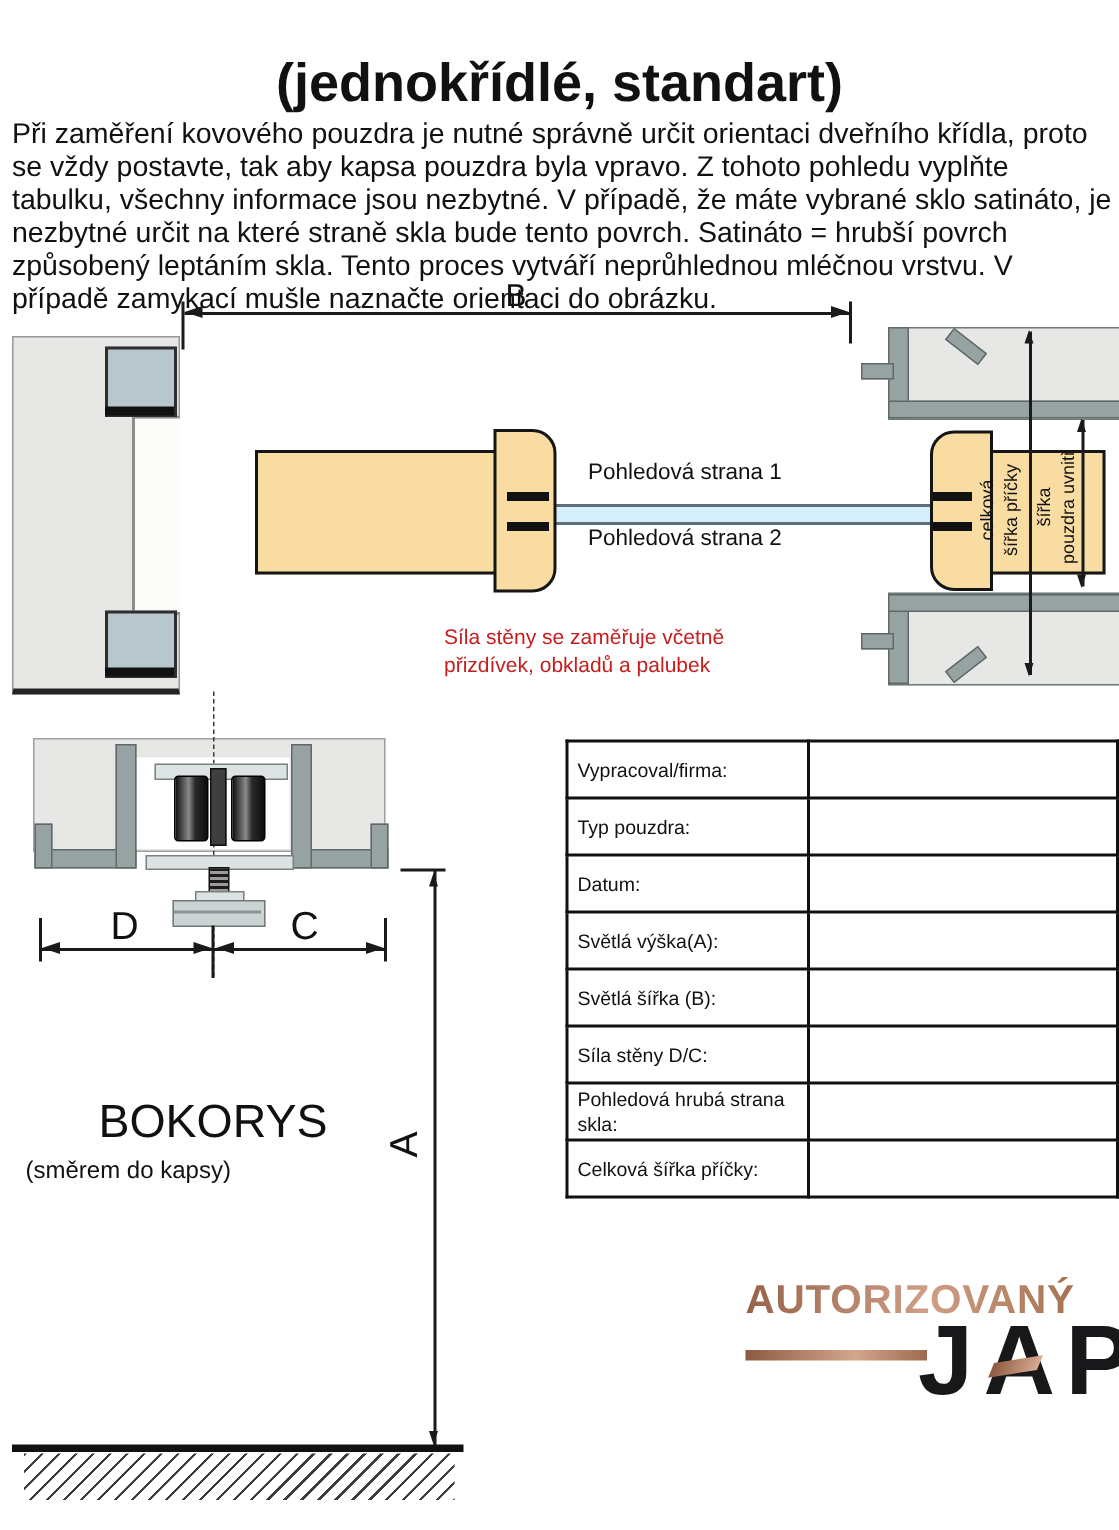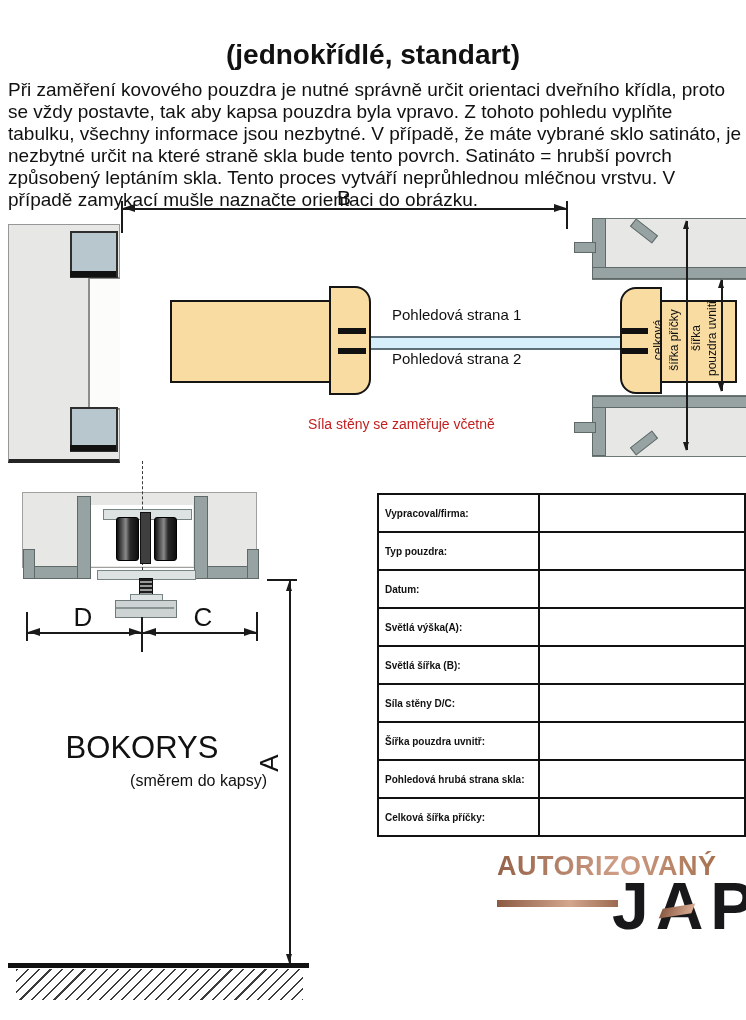--- a/index.html
+++ b/index.html
@@ -1,21 +1,21 @@
 <!DOCTYPE html>
 <html><head>
 <meta charset="utf-8">
 <style>
   html,body{margin:0;padding:0;background:#fff;}
   #page{position:relative;width:746px;height:1020px;background:#fff;overflow:hidden;
         font-family:"Liberation Sans","DejaVu Sans",sans-serif;color:#111;}
   .abs{position:absolute;}
   
   .title{left:0;top:8px;width:746px;text-align:center;font-size:28px;font-weight:bold;line-height:31px;letter-spacing:-0.5px;}
-  .title2{left:0;top:39px;width:746px;text-align:center;font-size:28px;font-weight:bold;line-height:31px;}
+  .title2{left:0;top:39px;width:746px;text-align:center;font-size:36px;font-weight:bold;line-height:31px;}
   .intro{left:8px;top:79px;width:734px;font-size:19px;line-height:22px;}
   
   .ln{background:#1a1a1a;}
   .tri{position:absolute;width:0;height:0;border:solid transparent;}
   .tl{border-width:4.5px 12px 4.5px 0;border-right-color:#1a1a1a;}
   .tr{border-width:4.5px 0 4.5px 12px;border-left-color:#1a1a1a;}
   .tu{border-width:0 3.5px 9px 3.5px;border-bottom-color:#1a1a1a;}
   .td{border-width:9px 3.5px 0 3.5px;border-top-color:#1a1a1a;}
   .dimlbl{font-size:26px;line-height:26px;text-align:center;}
   
@@ -25,25 +25,25 @@
   .seal{background:#111;}
   .glass{background:#d6effa;border-top:2px solid #5d6f78;border-bottom:2px solid #5d6f78;}
   .sq{background:#b8c6cd;border:2px solid #2e2e2e;}
   .sidelbl{font-size:15px;font-weight:500;}
   .warn{font-size:14px;line-height:19px;color:#c41e1e;}
   .rotlbl{width:90px;height:32px;transform:rotate(-90deg);font-size:12px;line-height:15.5px;text-align:center;color:#111;}
   
   .steel{background:#dde3e3;border:1px solid #788383;}
   .wheel{background:linear-gradient(90deg,#0e0e0e 0%,#8a8a8a 42%,#2a2a2a 62%,#0e0e0e 100%);border:1px solid #000;border-radius:3px;}
   .bok-h{font-size:31px;line-height:32px;text-align:center;}
-  .bok-s{font-size:16px;line-height:19px;text-align:right;}
+  .bok-s{font-size:16px;line-height:19px;text-align:left;}
   .hatch{background:repeating-linear-gradient(135deg,#3d3d3d 0 1.5px,transparent 1.5px 8px);}
   
   table.form{position:absolute;left:377px;top:493px;border-collapse:collapse;table-layout:fixed;}
-  table.form td{border:2.5px solid #111;height:36px;font-size:10px;line-height:17px;font-weight:bold;padding:0 4px 0 6px;vertical-align:middle;}
+  table.form td{border:2.5px solid #111;height:36px;font-size:13px;line-height:17px;font-weight:normal;padding:0 4px 0 6px;vertical-align:middle;}
   td.val{width:197px;}
   td.lbl{width:150px;}
   
   .copper-txt{font-size:27px;font-weight:bold;letter-spacing:0.5px;
     background:linear-gradient(90deg,#96624a,#cf9e86 55%,#a5714f);-webkit-background-clip:text;background-clip:text;color:transparent;}
   .jap{font-size:66px;line-height:60px;font-weight:bold;letter-spacing:7px;color:#18181b;}
   .contact{width:240px;text-align:right;font-size:12px;line-height:13.6px;color:#868686;}
 </style>
 </head>
 <body>
@@ -69,21 +69,22 @@
 
   <div class="abs tan" style="left:170px;top:300px;width:164px;height:79px;"></div>
   <div class="abs glass" style="left:352px;top:336px;width:300px;height:10px;"></div>
   <div class="abs tan" style="left:329px;top:286px;width:38px;height:105px;border-radius:0 16px 16px 0;"></div>
   <div class="abs seal" style="left:338px;top:328px;width:28px;height:6px;"></div>
   <div class="abs seal" style="left:338px;top:348px;width:28px;height:6px;"></div>
 
   <div class="abs sidelbl" style="left:392px;top:306px;">Pohledová strana 1</div>
   <div class="abs sidelbl" style="left:392px;top:350px;">Pohledová strana 2</div>
 
-  <div class="abs warn" style="left:296px;top:415px;margin-left:12px;">Síla stěny se zaměřuje včetně</div>
+  <div class="abs warn" style="left:296px;top:415px;">Síla stěny se zaměřuje včetně</div>
+  <div class="abs warn" style="left:296px;top:434px;">přizdívek, obkladů a palubek</div>
 
   <div class="abs wall" style="left:592px;top:218px;width:153px;height:60px;border-color:#6d7877;"></div>
   <div class="abs band" style="left:592px;top:218px;width:12px;height:59px;"></div>
   <div class="abs band" style="left:592px;top:267px;width:153px;height:10px;"></div>
   <div class="abs band" style="left:630px;top:226px;width:26px;height:8px;transform:rotate(38deg);"></div>
   <div class="abs band" style="left:574px;top:242px;width:20px;height:9px;"></div>
 
   <div class="abs wall" style="left:592px;top:395px;width:153px;height:60px;border-color:#6d7877;"></div>
   <div class="abs band" style="left:592px;top:396px;width:12px;height:58px;"></div>
   <div class="abs band" style="left:592px;top:396px;width:153px;height:10px;"></div>
@@ -175,24 +176,20 @@
         </tr>
     <tr>
           <td class="lbl">Světlá šířka (B):</td>
           <td class="val"></td>
         </tr>
     <tr>
           <td class="lbl">Síla stěny D/C:</td>
           <td class="val"></td>
         </tr>
     <tr>
-          <td class="lbl">Šířka pouzdra uvnitř:</td>
-          <td class="val"></td>
-        </tr>
-    <tr>
           <td class="lbl">Pohledová hrubá strana skla:</td>
           <td class="val"></td>
         </tr>
     <tr>
           <td class="lbl">Celková šířka příčky:</td>
           <td class="val"></td>
         </tr>
   </tbody>
     </table>
 

